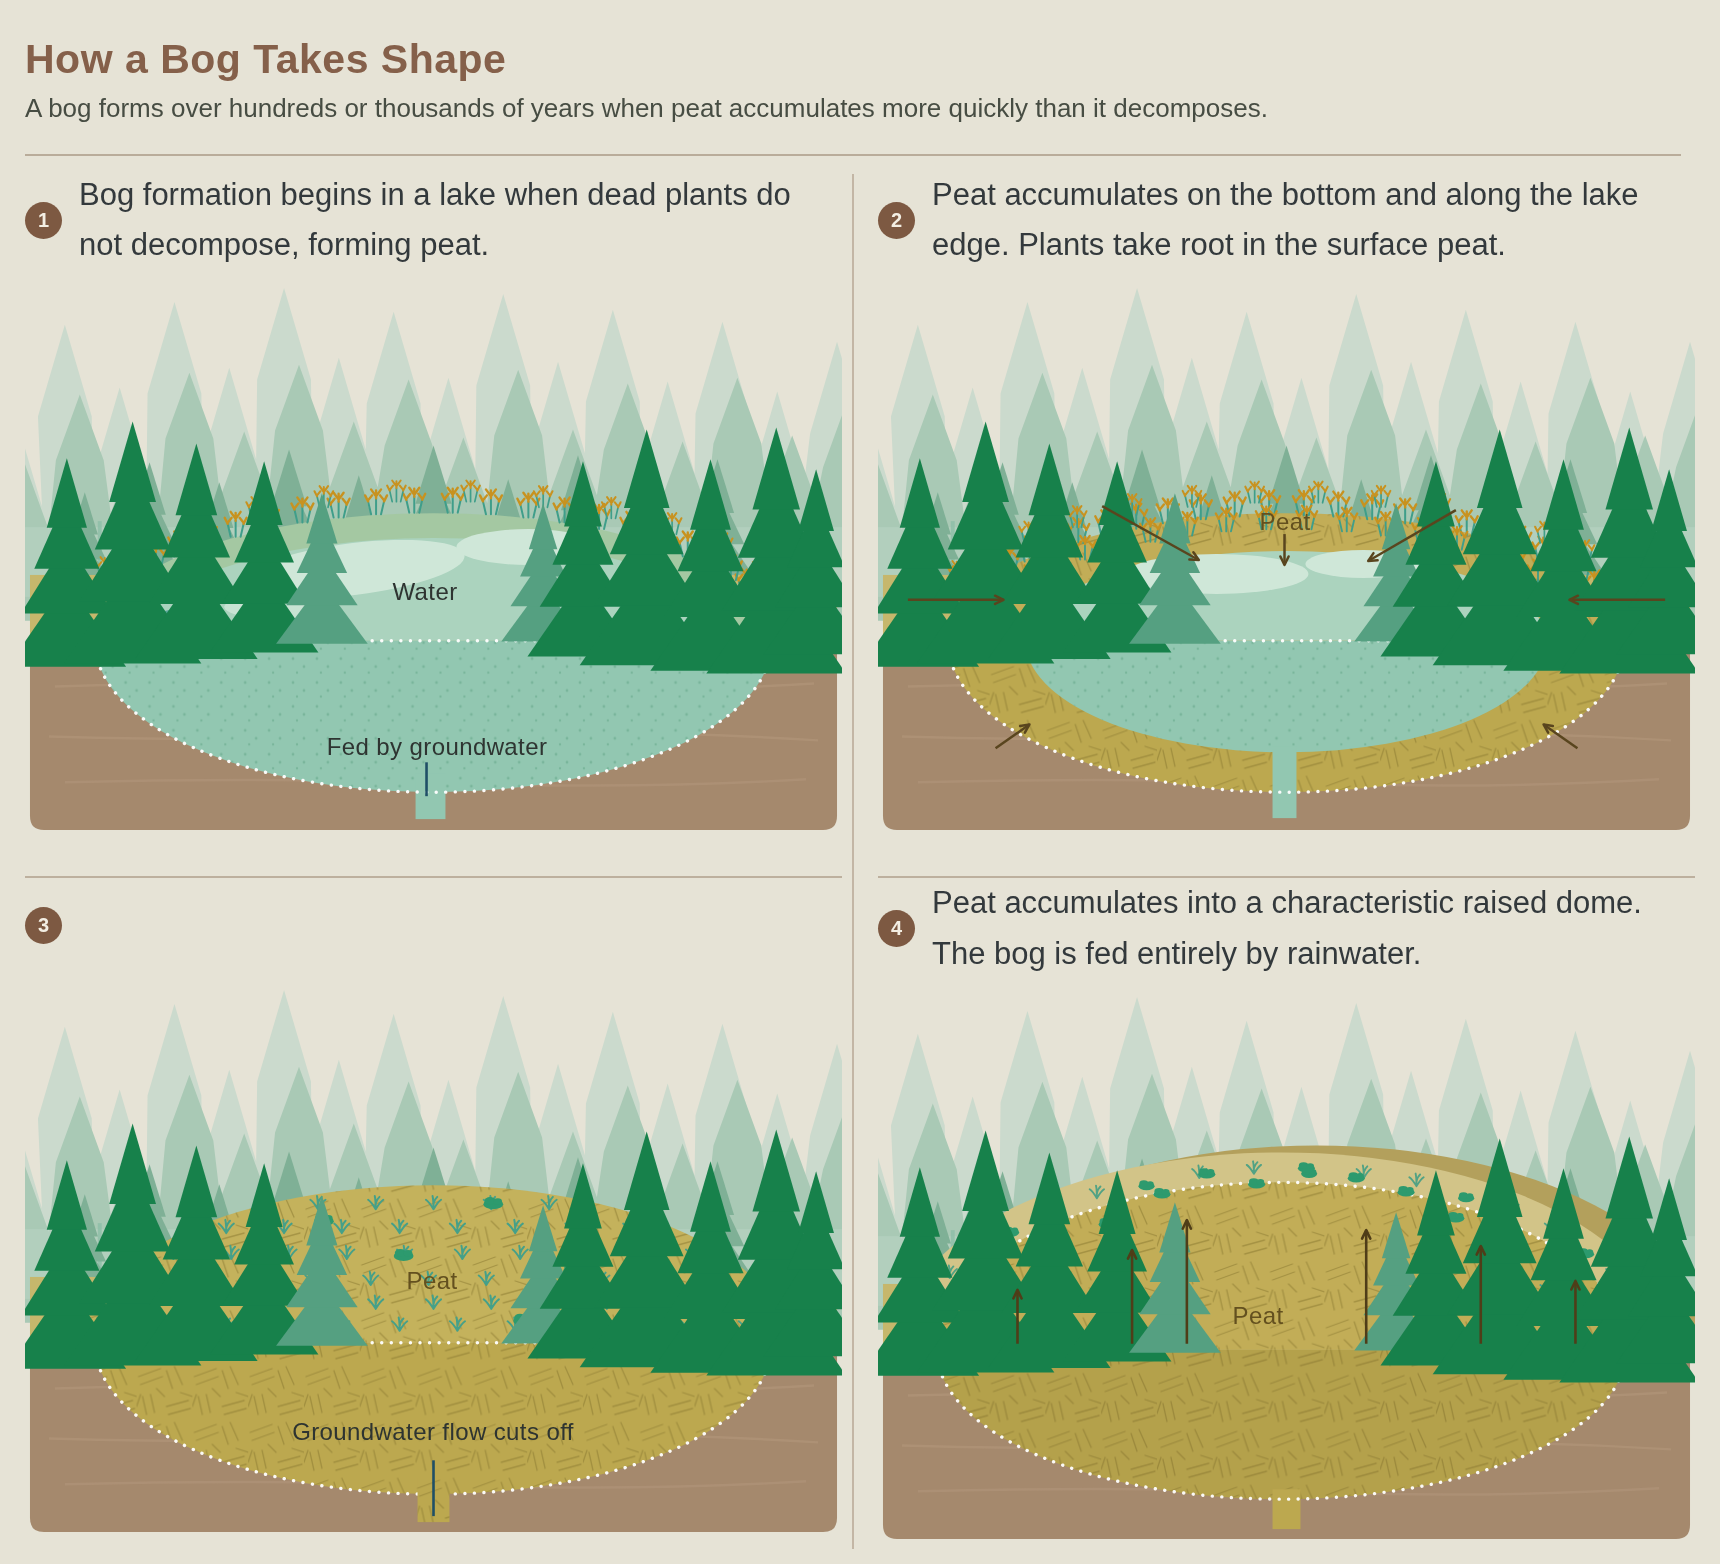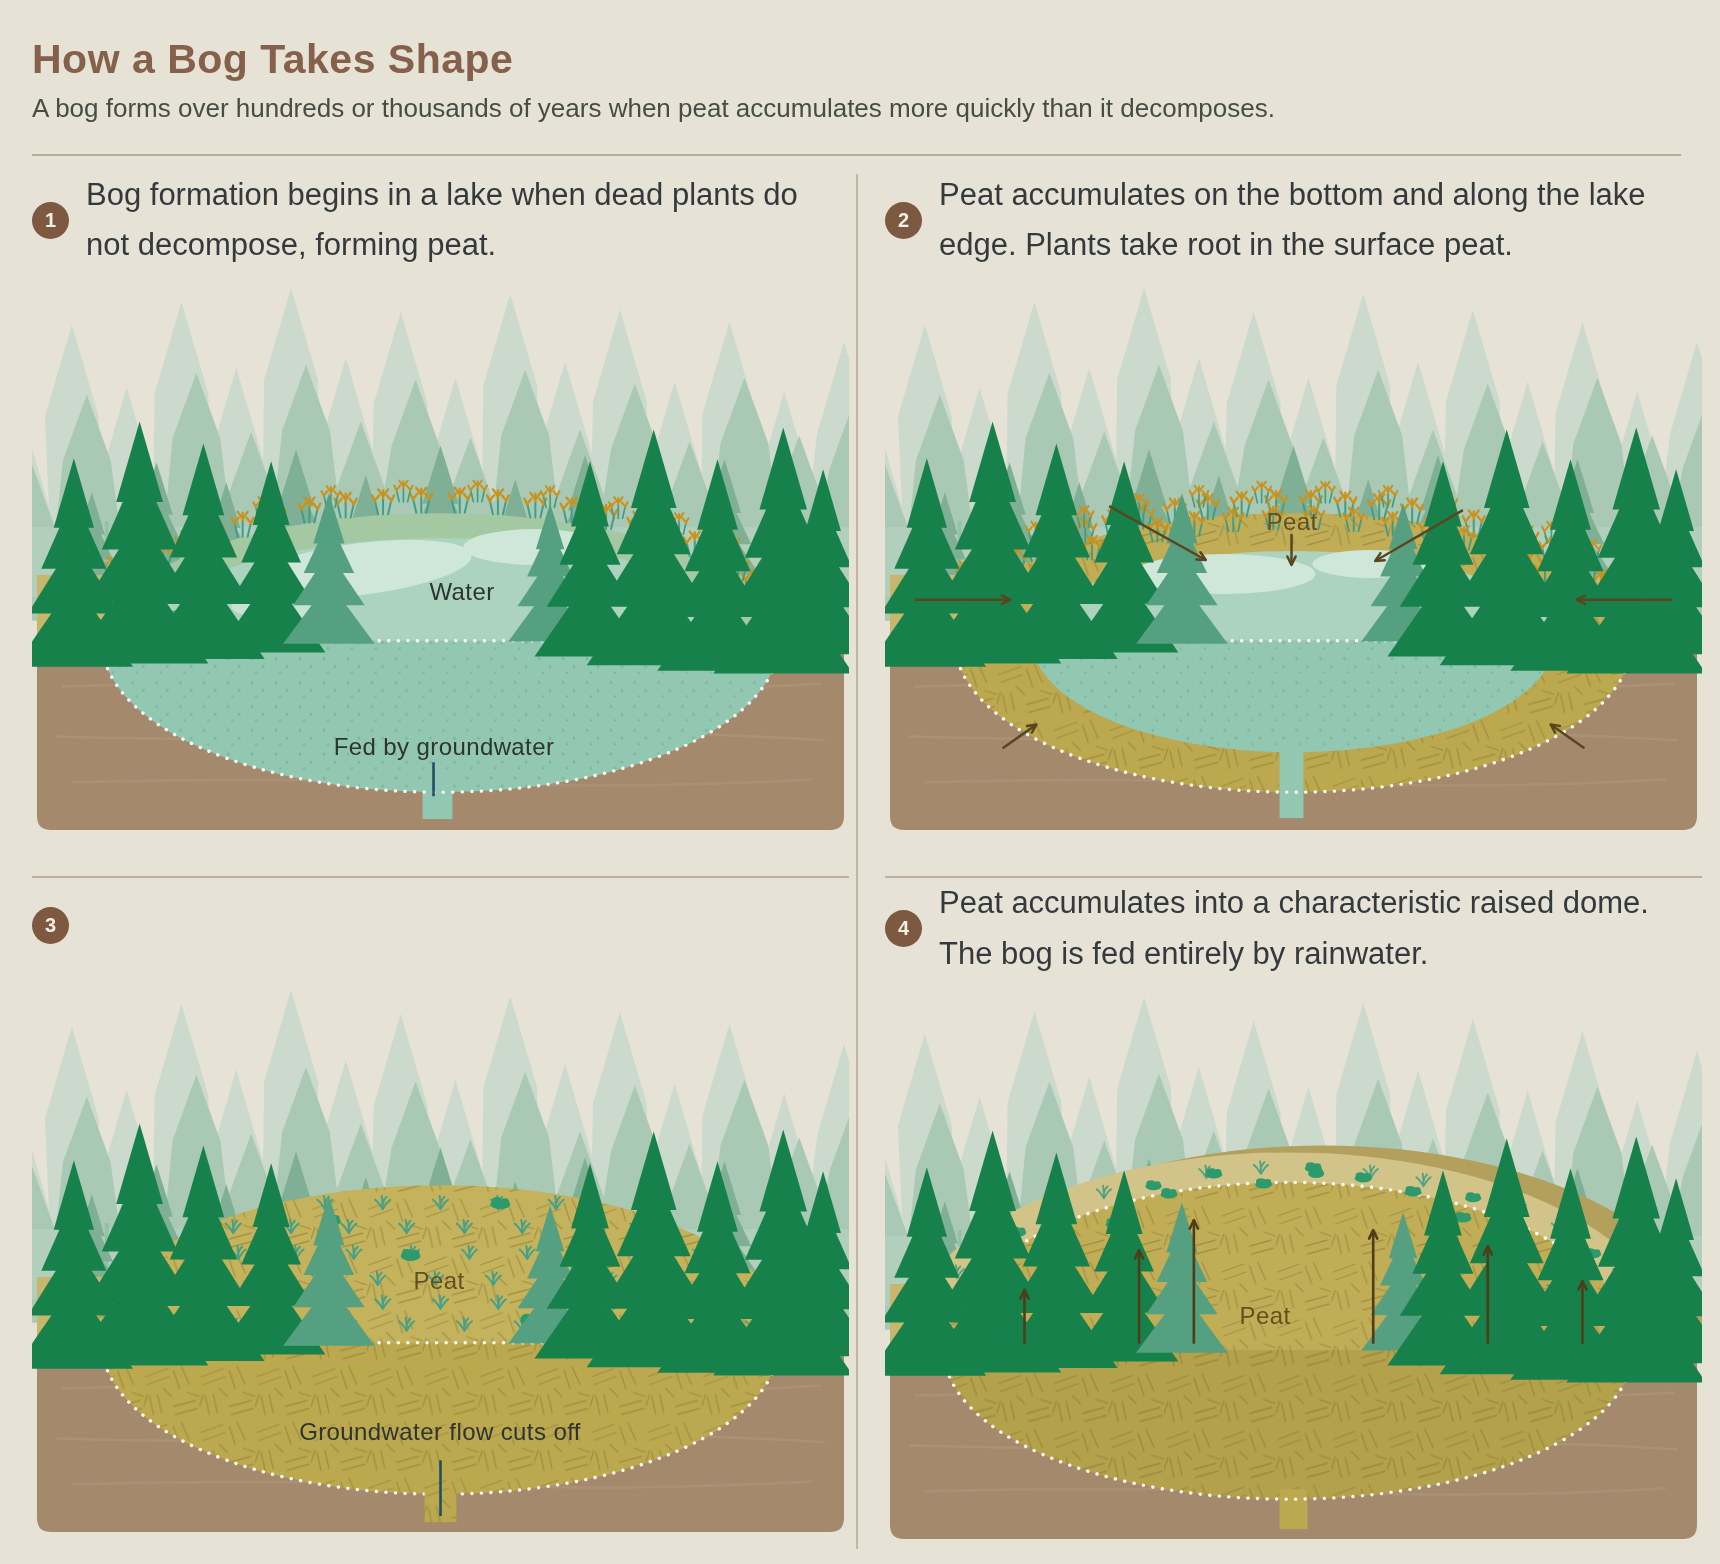--- a/index.html
+++ b/index.html
@@ -2,21 +2,21 @@
 <html><head>
 <meta charset="utf-8">
 <style>
   html,body{margin:0;padding:0;}
   body{
     width:1720px;height:1564px;overflow:hidden;
     background:#e6e3d6;
     font-family:"Liberation Sans", sans-serif;
     color:#33393c;
   }
-  .page{padding:20px 39px 0 25px;margin-left:7px;}
+  .page{padding:20px 39px 0 25px;}
   .title{
     font-size:41px;font-weight:bold;color:#85604a;
     letter-spacing:.5px;margin:16px 0 10px 0;
   }
   .subtitle{
     font-family:Liberation Sans, sans-serif;
     font-size:26px;color:#474d43;margin:0 0 30px 0;
   }
   .rule{border:none;border-top:2px solid #b9ac9a;margin:0;}
   .columns{
@@ -384,21 +384,21 @@
             <polygon points="699.2596,341.92 808.7404,341.92 754,254.8" fill="#17814b"></polygon>
             <polygon points="715.401,288.68 792.599,288.68 754,201.56" fill="#17814b"></polygon>
             <polygon points="730.1388,240.28 777.8612,240.28 754,158" fill="#17814b"></polygon>
             <line x1="794" y1="382" x2="794" y2="291" stroke="#0e6b3a" stroke-width="8.19"></line>
             <polygon points="741.22,385.64 846.78,385.64 794,309.2" fill="#17814b"></polygon>
             <polygon points="752.8316,338.32 835.1684,338.32 794,272.8" fill="#17814b"></polygon>
             <polygon points="764.971,298.28 823.029,298.28 794,232.76000000000002" fill="#17814b"></polygon>
             <polygon points="776.0548,261.88 811.9452,261.88 794,200" fill="#17814b"></polygon>
             <line x1="403" y1="494" x2="403" y2="528" stroke="#1f4f66" stroke-width="2.6"></line>
           </svg>
-        <div class="ill-label" style="left:430px;top:322px">Water</div>
+        <div class="ill-label" style="left:400px;top:322px">Water</div>
         <div class="ill-label" style="left:412px;top:477px">Fed by groundwater</div>
       </div>
       <hr class="row-divider">
       <div class="cap">
         <div class="badge">3</div>
       </div>
       <div class="scene">
         <svg id="art2" width="817" height="580" viewBox="0 0 820 582" preserveAspectRatio="none">
             <defs>
               <pattern id="h2" width="56" height="56" patternUnits="userSpaceOnUse">

